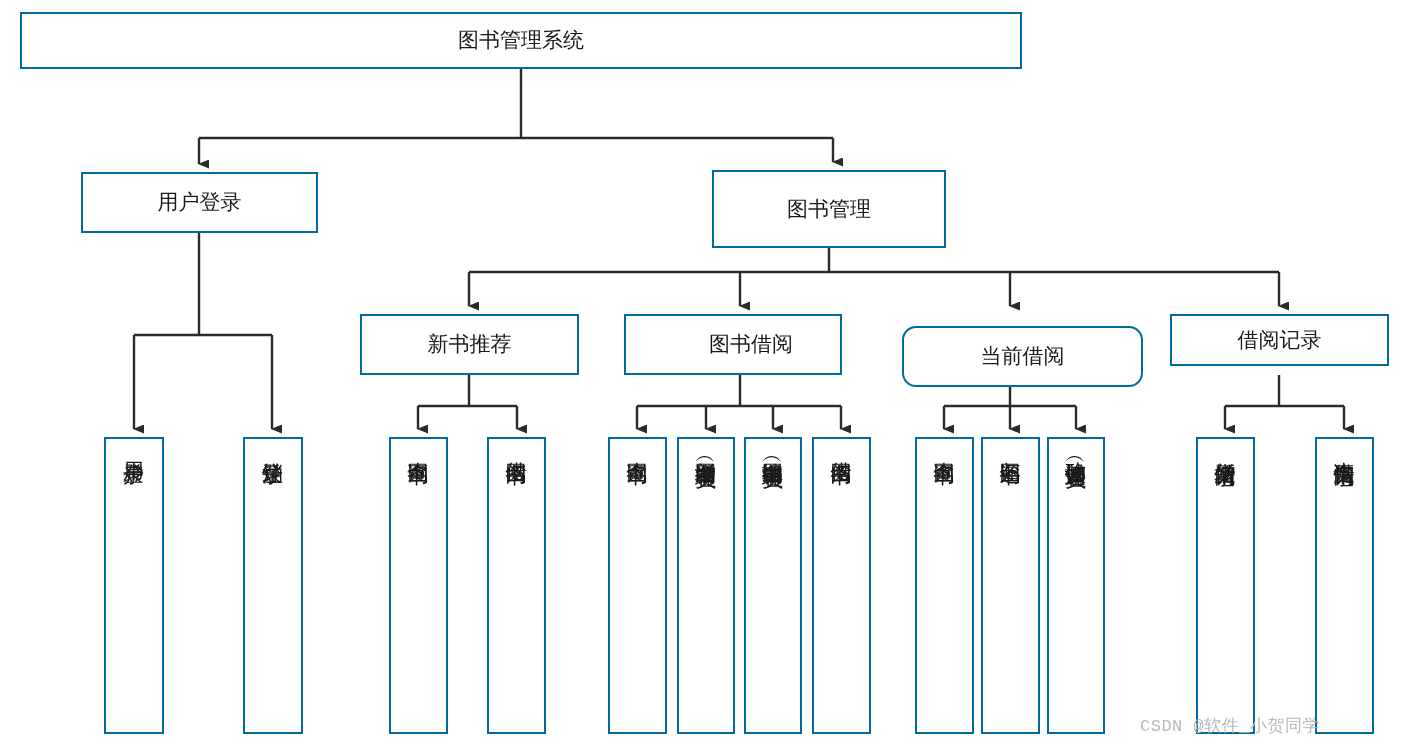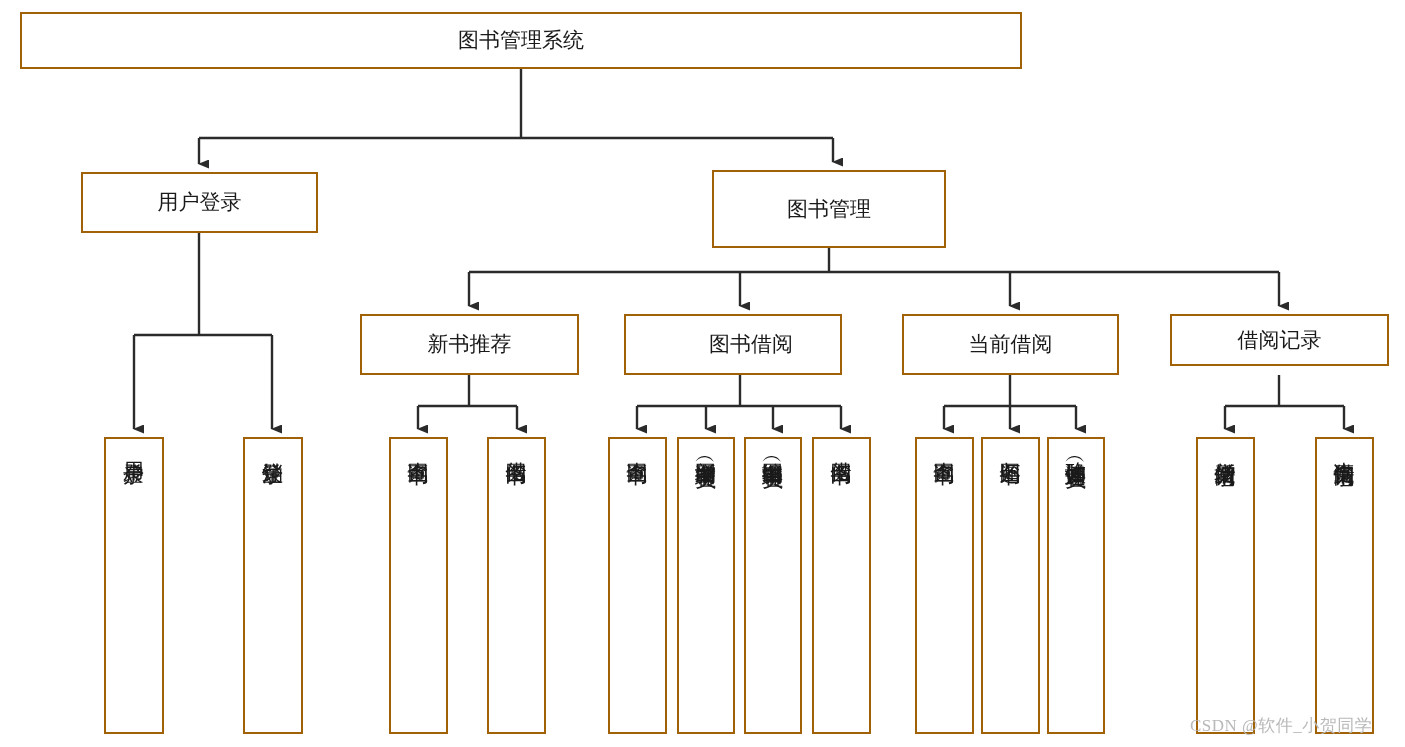--- a/index.html
+++ b/index.html
@@ -24,21 +24,21 @@
     left: 0;
     top: 0;
     width: 1405px;
     height: 747px;
     pointer-events: none;
   }
   .node {
     position: absolute;
     box-sizing: border-box;
     background: #ffffff;
-    border: 2px solid #a16207;
+    border: 2px solid #0369a1;
     display: flex;
     align-items: center;
     justify-content: center;
     color: #1a1a1a;
   }
   .node-label {
     display: block;
     text-align: center;
     line-height: 1.18;
     white-space: pre;
@@ -56,27 +56,27 @@
   }
   .node.vert .node-label {
     writing-mode: vertical-rl;
     text-orientation: upright;
     font-size: 21px;
     letter-spacing: 1px;
     line-height: 1;
   }
   .watermark {
     position: absolute;
-    left: 1190px;
+    left: 1140px;
     top: 714px;
     font-size: 17px;
     color: #b9b9b9;
     letter-spacing: 0.5px;
     white-space: nowrap;
-    font-family: Liberation Serif, serif;
+    font-family: Liberation Mono, monospace;
   }
 </style>
 </head>
 <body>
 
 <div id="diagram-root">
 
   <svg class="connectors" viewBox="0 0 1405 747" xmlns="http://www.w3.org/2000/svg">
     <defs>
       <marker id="arrowhead" markerWidth="9" markerHeight="11" refX="4.5" refY="10" orient="auto" markerUnits="userSpaceOnUse">
@@ -137,21 +137,21 @@
   <div class="node horiz" style="left: 712px; top: 170px; width: 234px; height: 78px;">
     <span class="node-label">图书管理</span>
   </div>
 
   <div class="node horiz" style="left: 360px; top: 314px; width: 219px; height: 61px; justify-content: center;">
     <span class="node-label">新书推荐</span>
   </div>
   <div class="node horiz" style="left: 624px; top: 314px; width: 218px; height: 61px; padding-left: 36px;">
     <span class="node-label">图书借阅</span>
   </div>
-  <div class="node horiz" style="left: 902px; top: 314px; width: 217px; height: 61px;">
+  <div class="node horiz" style="left: 902px; top: 326px; width: 241px; height: 61px; border-radius: 14px;">
     <span class="node-label">当前借阅</span>
   </div>
   <div class="node horiz" style="left: 1170px; top: 314px; width: 219px; height: 52px;">
     <span class="node-label">借阅记录</span>
   </div>
 
   <div class="node vert" style="left: 104px; top: 437px; width: 60px; height: 297px;">
     <span class="node-label">用户登录</span>
   </div>
   <div class="node vert" style="left: 243px; top: 437px; width: 60px; height: 297px;">

